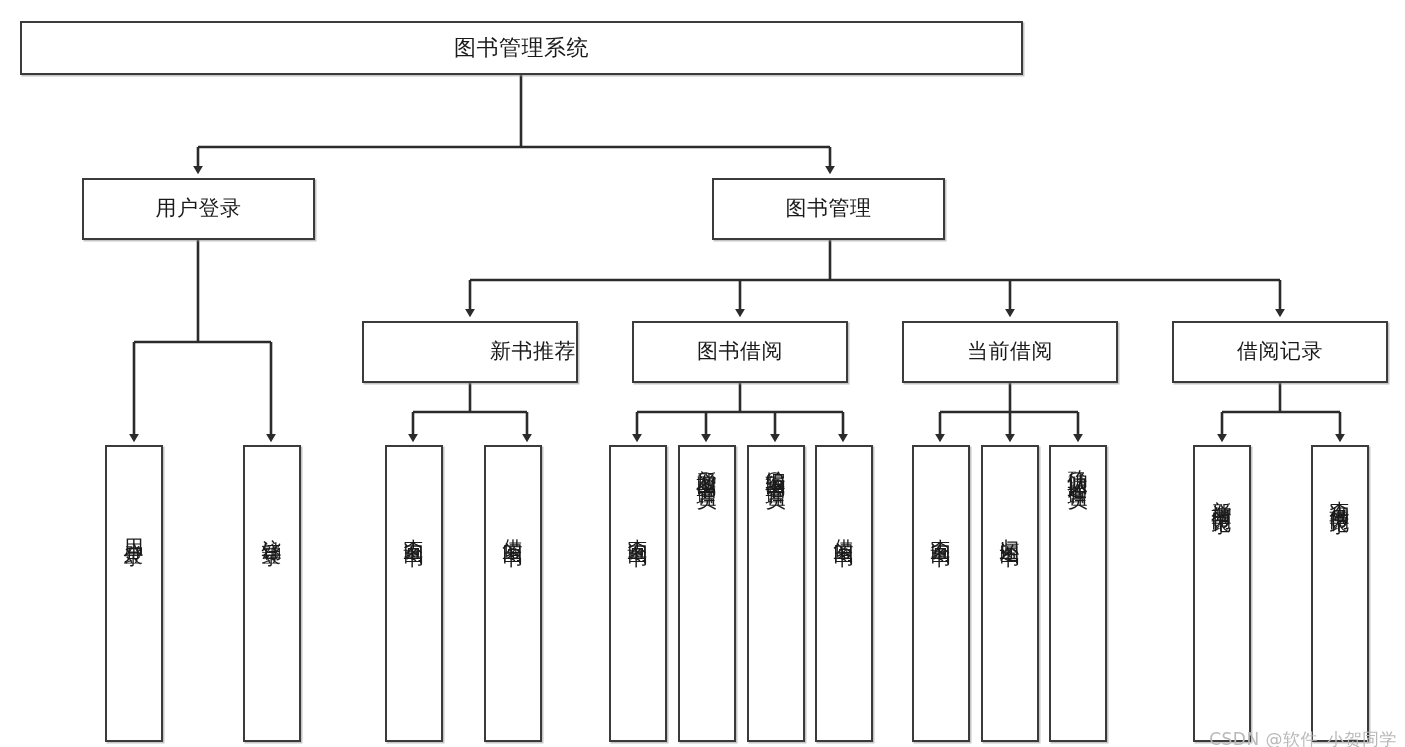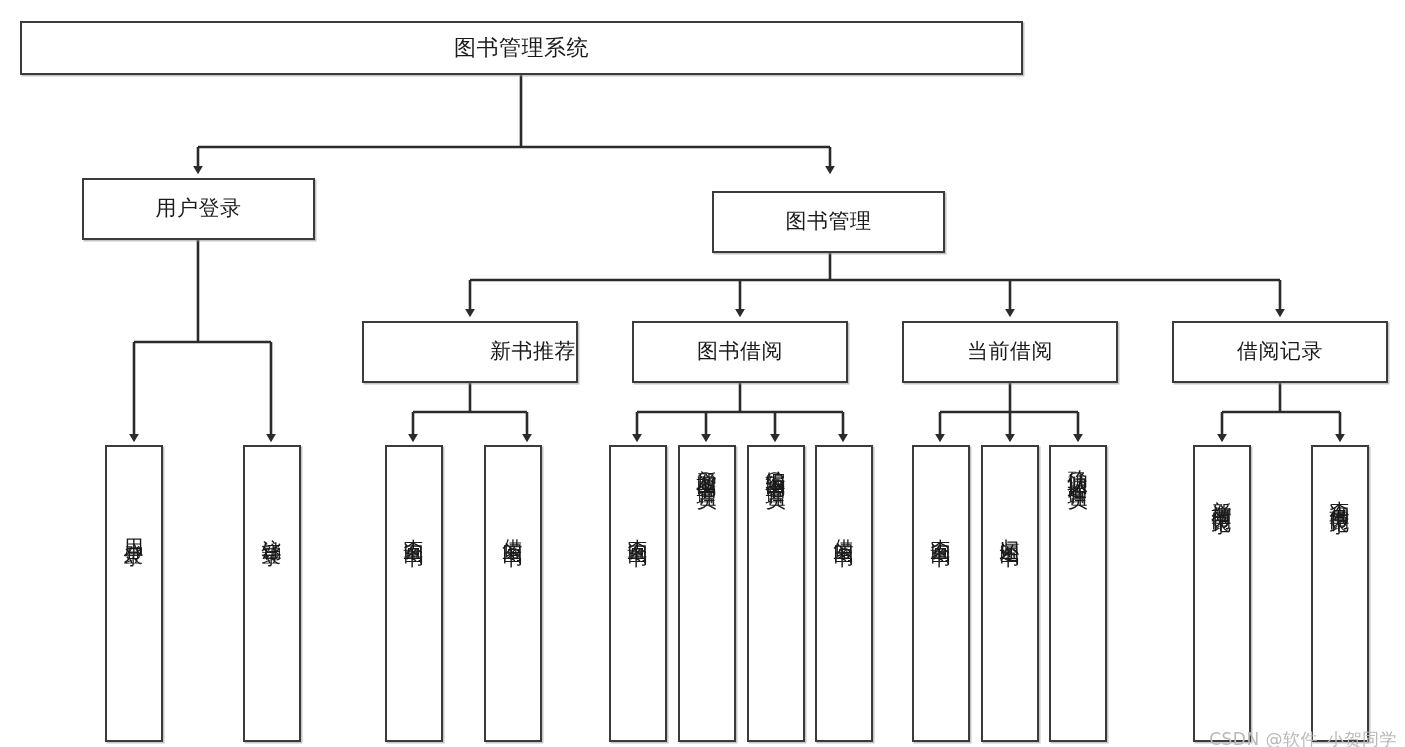--- a/index.html
+++ b/index.html
@@ -143,21 +143,21 @@
   </svg>
 
   <div class="node h-node root" style="left:20px; top:13px; width:1003px; height:54px;">
     <span>图书管理系统</span>
   </div>
 
   <div class="node h-node" style="left:82px; top:170px; width:233px; height:62px;">
     <span>用户登录</span>
   </div>
 
-  <div class="node h-node" style="left:712px; top:170px; width:233px; height:62px;margin-top:13px;">
+  <div class="node h-node" style="left:712px; top:170px; width:233px; height:62px;">
     <span>图书管理</span>
   </div>
 
   <div class="node h-node" style="left:362px; top:313px; width:216px; height:62px;justify-content:flex-end;">
     <span>新书推荐</span>
   </div>
 
   <div class="node h-node" style="left:632px; top:313px; width:216px; height:62px;font-family:Liberation Serif, serif;">
     <span>图书借阅</span>
   </div>

